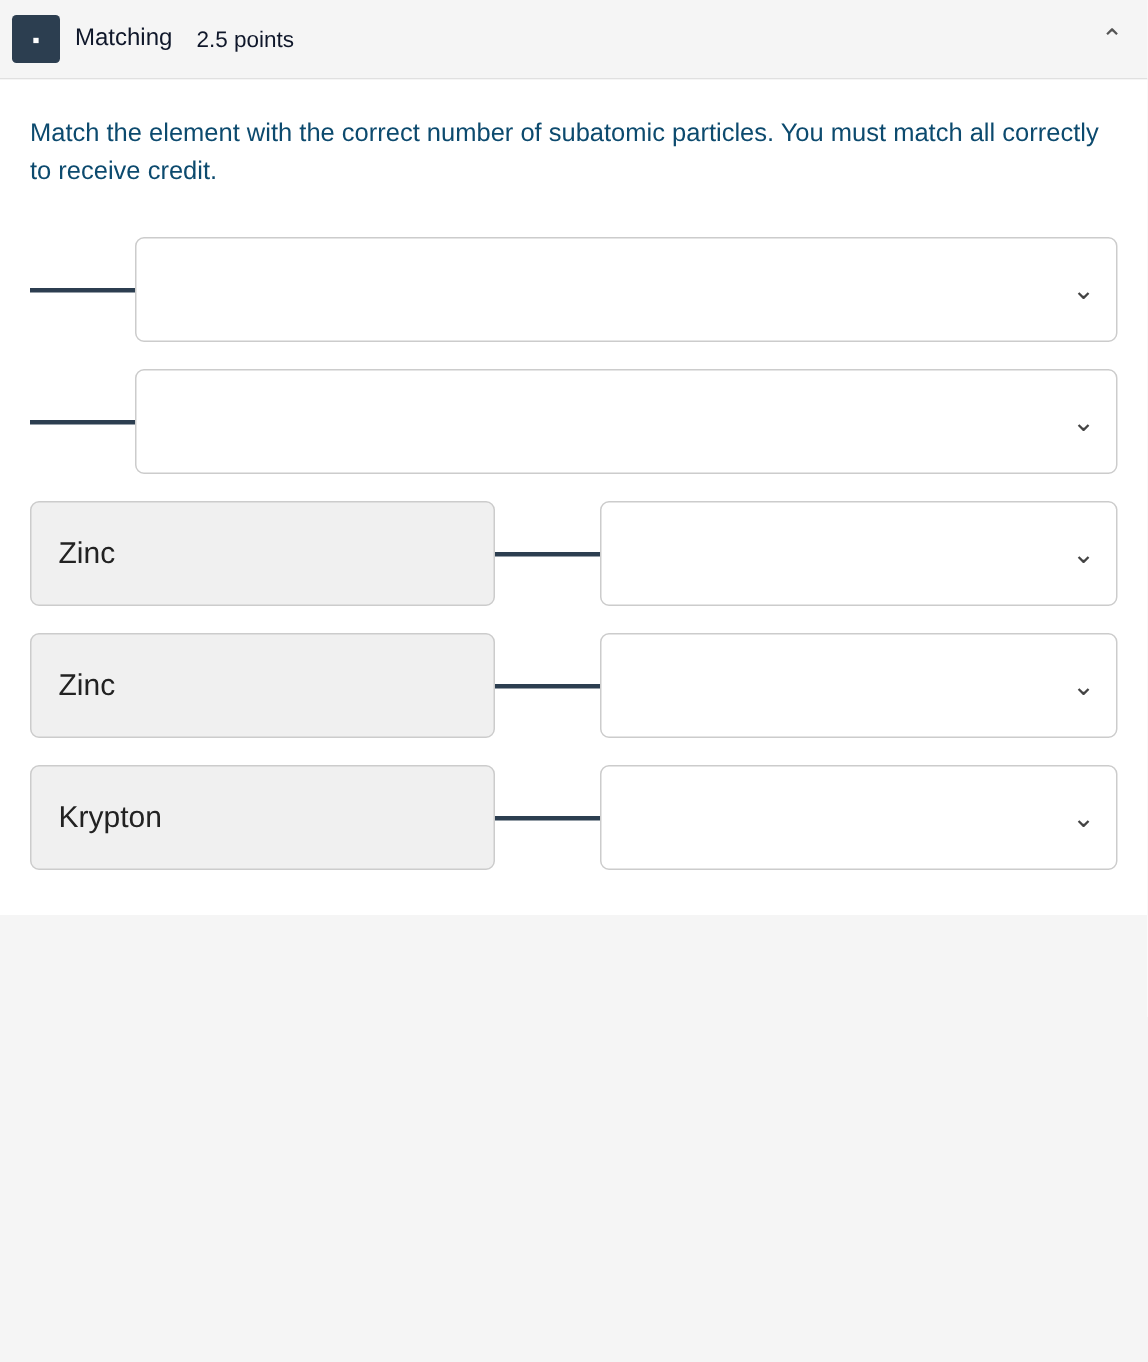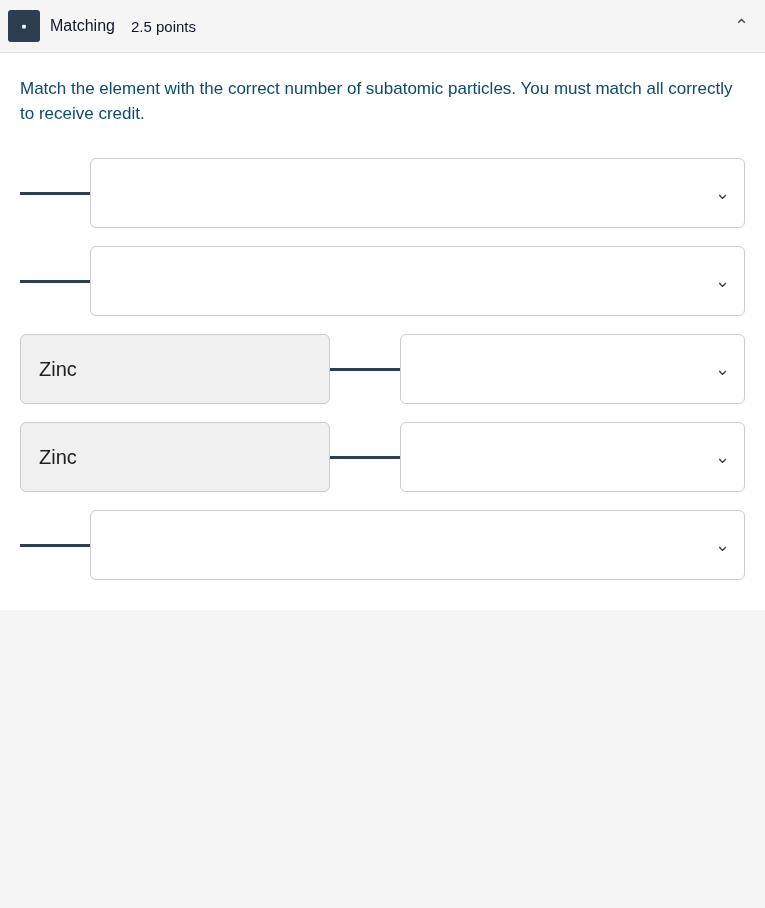--- a/index.html
+++ b/index.html
@@ -185,20 +185,23 @@
         <div class="element-box">
           <span class="element-label">Zinc</span>
         </div>
         <div class="connector-line"></div>
         <div class="dropdown-box">
           <span class="dropdown-chevron">⌄</span>
         </div>
       </div>
 
       <div class="matching-row">
+        <div class="element-box">
+          <span class="element-label">Krypton</span>
+        </div>
         <div class="connector-line"></div>
         <div class="dropdown-box">
           <span class="dropdown-chevron">⌄</span>
         </div>
       </div>
 
     </div>
   </div>
 
 </div>

